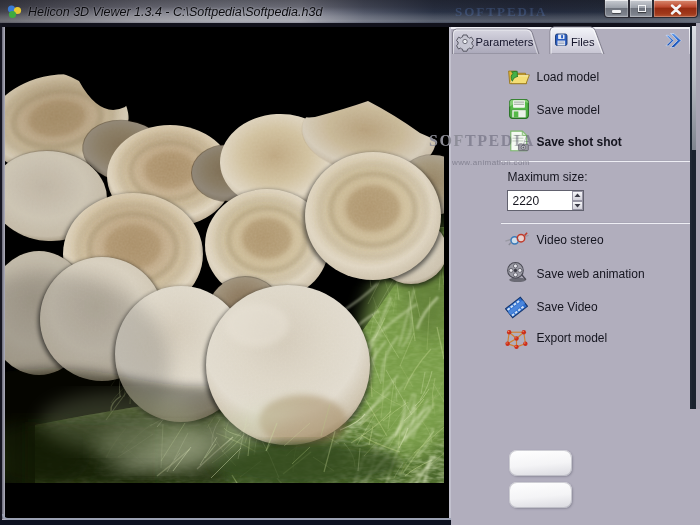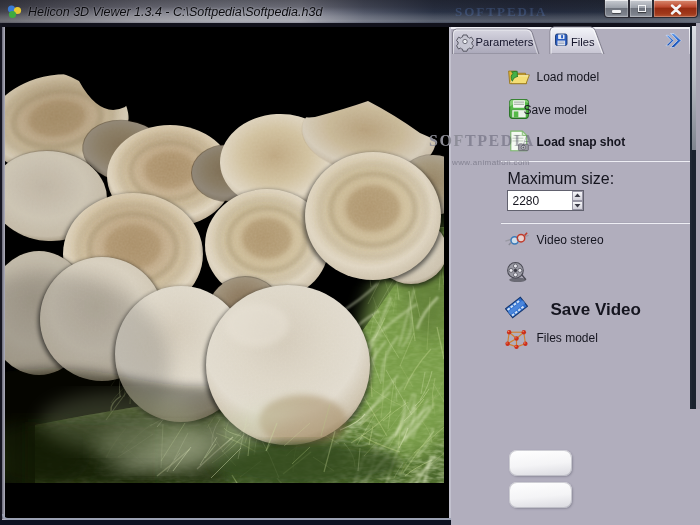--- a/index.html
+++ b/index.html
@@ -516,21 +516,21 @@
 <div class="abs" style="left:12px;top:43.5px;"><svg width="22" height="22" viewBox="0 0 20 20">
 <rect x="1.5" y="1.5" width="17" height="17" rx="2.8" fill="#55b948" stroke="#237020" stroke-width="1"></rect>
 <path d="M1.5,8 a16,16 0 0 1 17,-3.5 l0,-1.2 a2.8,2.8 0 0 0 -2.8,-1.8 l-11.4,0 a2.8,2.8 0 0 0 -2.8,2.8 Z" fill="#8ed47f" opacity="0.8"></path>
 <rect x="4.6" y="2" width="10.8" height="6.8" rx="0.6" fill="#f2f6f0"></rect>
 <rect x="5.4" y="3.2" width="9.2" height="1.1" fill="#a8b4a8"></rect>
 <rect x="5.4" y="5.2" width="9.2" height="1.1" fill="#a8b4a8"></rect>
 <rect x="3.6" y="10.8" width="12.8" height="7.2" fill="#eaf2e8"></rect>
 <rect x="5.2" y="12.2" width="4.2" height="5.4" fill="#55b948"></rect>
 <rect x="3.6" y="10.8" width="12.8" height="7.2" fill="none" stroke="#3a8a34" stroke-width="0.5"></rect>
 </svg></div>
-<div class="abs rowtext" style="left:28px;top:48.5px;font-weight:normal;font-size:12px;">Save model</div>
+<div class="abs rowtext" style="left:41px;top:48.5px;font-weight:normal;font-size:12px;">Save model</div>
 <svg class="abs" style="left:204px;top:51px;" width="17" height="11" viewBox="0 0 17 11">
 <polygon points="0,1 16,1 8,10" fill="#17459e"></polygon>
 <polygon points="2,2 14,2 8,8.6" fill="url(#trigdown)"></polygon>
 <defs>
         <linearGradient id="trigdown" x1="0" y1="0" x2="0" y2="1">
 <stop offset="0" stop-color="#7db0f0"></stop>
           <stop offset="1" stop-color="#1b55c0"></stop>
         </linearGradient>
       </defs>
 </svg>
@@ -540,35 +540,35 @@
 <rect x="5" y="4.5" width="8" height="1" fill="#c2cec0"></rect>
 <rect x="4" y="7" width="10" height="1" fill="#c2cec0"></rect>
 <rect x="4" y="9.5" width="10" height="1" fill="#c2cec0"></rect>
 <g>
 <rect x="9.5" y="13" width="9" height="5.8" rx="0.8" fill="#9999a2" stroke="#55555e" stroke-width="0.6"></rect>
 <circle cx="14" cy="15.9" r="2" fill="#cfcfd6" stroke="#55555e" stroke-width="0.6"></circle>
 <circle cx="14" cy="15.9" r="0.9" fill="#5a5a64"></circle>
 <rect x="10.3" y="12.1" width="2.6" height="1.5" fill="#9999a2"></rect>
 </g>
 </svg></div>
-<div class="abs rowtext" style="left:41px;top:81px;font-weight:bold;font-size:12px;">Load snap shot</div>
+<div class="abs rowtext" style="left:41px;top:81px;font-weight:bold;font-size:12px;">Save shot shot</div>
 <svg class="abs" style="left:204px;top:82px;" width="17" height="11" viewBox="0 0 17 11">
 <polygon points="0,10 16,10 8,1" fill="#17459e"></polygon>
 <polygon points="2,9 14,9 8,2.4" fill="url(#trigup)"></polygon>
 <defs>
         <linearGradient id="trigup" x1="0" y1="0" x2="0" y2="1">
 <stop offset="0" stop-color="#7db0f0"></stop>
           <stop offset="1" stop-color="#1b55c0"></stop>
         </linearGradient>
       </defs>
 </svg>
 <div class="abs sep" style="left:5px;top:106.5px;width:228px;"></div>
-<div class="abs rowtext" style="left:12px;top:116px;font-weight:normal;font-size:16px;">Maximum size:</div>
+<div class="abs rowtext" style="left:12px;top:116px;font-weight:normal;font-size:12px;">Maximum size:</div>
 <div class="abs" id="maxinput" style="left:11.5px;top:136px;width:77px;height:21px;background:#fff;border:1px solid #61616e;box-sizing:border-box;"></div>
-<div class="abs rowtext" style="left:17px;top:139.5px;font-weight:normal;font-size:12px;">2280</div>
+<div class="abs rowtext" style="left:17px;top:139.5px;font-weight:normal;font-size:12px;">2220</div>
 <div class="abs" style="left:76.5px;top:137px;width:11px;height:9.5px;background:linear-gradient(#f6f6f9,#d2d1da);border:1px solid #9795a4;box-sizing:border-box;"></div>
 <div class="abs" style="left:76.5px;top:146.5px;width:11px;height:9.5px;background:linear-gradient(#f6f6f9,#d2d1da);border:1px solid #9795a4;box-sizing:border-box;"></div>
 <svg class="abs" style="left:76.5px;top:137px;" width="11" height="19">
       <polygon points="5.5,2.5 8.5,6 2.5,6" fill="#3a3a46"></polygon>
       <polygon points="5.5,16.5 8.5,13 2.5,13" fill="#3a3a46"></polygon>
     </svg>
 <div class="abs sep" style="left:5px;top:168.5px;width:228px;"></div>
 <div class="abs" style="left:8px;top:176px;"><svg width="26" height="19" viewBox="0 0 24 18">
 <path d="M1,10.5 L6.2,9" stroke="#9a9aa4" stroke-width="1.3" fill="none"></path>
 <path d="M17.8,6.8 L23,5" stroke="#9a9aa4" stroke-width="1.3" fill="none"></path>
@@ -592,20 +592,21 @@
 <div class="abs" style="left:9.5px;top:208px;"><svg width="23" height="21" viewBox="0 0 22 20">
 <ellipse cx="12" cy="17" rx="8" ry="2.2" fill="#6a6a74"></ellipse>
 <circle cx="10" cy="8" r="7.5" fill="#9a9aa4" stroke="#4a4a54" stroke-width="1"></circle>
 <circle cx="10" cy="8" r="1.6" fill="#3a3a44"></circle>
 <circle cx="10" cy="3.8" r="1.9" fill="#e8e8ee" stroke="#4a4a54" stroke-width="0.7"></circle>
 <circle cx="10" cy="12.2" r="1.9" fill="#e8e8ee" stroke="#4a4a54" stroke-width="0.7"></circle>
 <circle cx="5.8" cy="8" r="1.9" fill="#e8e8ee" stroke="#4a4a54" stroke-width="0.7"></circle>
 <circle cx="14.2" cy="8" r="1.9" fill="#e8e8ee" stroke="#4a4a54" stroke-width="0.7"></circle>
 <path d="M16,12 L20,17" stroke="#4a4a54" stroke-width="1.4"></path>
 </svg></div>
+<div class="abs rowtext" style="left:41px;top:212.5px;font-weight:normal;font-size:12px;">Save web animation</div>
 <svg class="abs" style="left:204px;top:215px;" width="17" height="11" viewBox="0 0 17 11">
 <polygon points="0,1 16,1 8,10" fill="#17459e"></polygon>
 <polygon points="2,2 14,2 8,8.6" fill="url(#trigdown)"></polygon>
 <defs>
         <linearGradient id="trigdown" x1="0" y1="0" x2="0" y2="1">
 <stop offset="0" stop-color="#7db0f0"></stop>
           <stop offset="1" stop-color="#1b55c0"></stop>
         </linearGradient>
       </defs>
 </svg>
@@ -616,21 +617,21 @@
 <rect x="6.6" y="6.6" width="2.6" height="1.9" fill="#cfe0f4"></rect>
 <rect x="10.4" y="6.6" width="2.6" height="1.9" fill="#cfe0f4"></rect>
 <rect x="14.2" y="6.6" width="2.6" height="1.9" fill="#cfe0f4"></rect>
 <rect x="2.8" y="13.5" width="2.6" height="1.9" fill="#cfe0f4"></rect>
 <rect x="6.6" y="13.5" width="2.6" height="1.9" fill="#cfe0f4"></rect>
 <rect x="10.4" y="13.5" width="2.6" height="1.9" fill="#cfe0f4"></rect>
 <rect x="14.2" y="13.5" width="2.6" height="1.9" fill="#cfe0f4"></rect>
 <rect x="2" y="9.2" width="18" height="3.6" fill="#4a86dc"></rect>
 </g>
 </svg></div>
-<div class="abs rowtext" style="left:55px;top:246px;font-weight:bold;font-size:17px;">Save Video</div>
+<div class="abs rowtext" style="left:41px;top:246px;font-weight:normal;font-size:12px;">Save Video</div>
 <svg class="abs" style="left:204px;top:248.5px;" width="17" height="11" viewBox="0 0 17 11">
 <polygon points="0,1 16,1 8,10" fill="#17459e"></polygon>
 <polygon points="2,2 14,2 8,8.6" fill="url(#trigdown)"></polygon>
 <defs>
         <linearGradient id="trigdown" x1="0" y1="0" x2="0" y2="1">
 <stop offset="0" stop-color="#7db0f0"></stop>
           <stop offset="1" stop-color="#1b55c0"></stop>
         </linearGradient>
       </defs>
 </svg>
@@ -656,21 +657,21 @@
 </g>
 <g fill="#f08a60">
 <circle cx="3.4" cy="4.4" r="0.7"></circle>
           <circle cx="17.4" cy="4.4" r="0.7"></circle>
 <circle cx="1.9" cy="15.4" r="0.7"></circle>
           <circle cx="18.9" cy="15.4" r="0.7"></circle>
 <circle cx="10.4" cy="10.4" r="0.7"></circle>
           <circle cx="10.4" cy="18.4" r="0.7"></circle>
 </g>
 </svg></div>
-<div class="abs rowtext" style="left:41px;top:277px;font-weight:normal;font-size:12px;">Files model</div>
+<div class="abs rowtext" style="left:41px;top:277px;font-weight:normal;font-size:12px;">Export model</div>
 <div class="abs wbtn" style="left:13.5px;top:396px;"></div>
 <div class="abs wbtn" style="left:13.5px;top:427.5px;"></div>
   </div>
   <div id="rb1" class="abs"></div>
   <div id="rb2" class="abs"></div>
   <div id="rb3" class="abs"></div>
   <div id="rb4" class="abs"></div>
   <div id="wm1" class="abs">SOF<span class="dk">TPEDIA</span></div>
   <div id="wm2" class="abs">www.animation.com</div>
 

